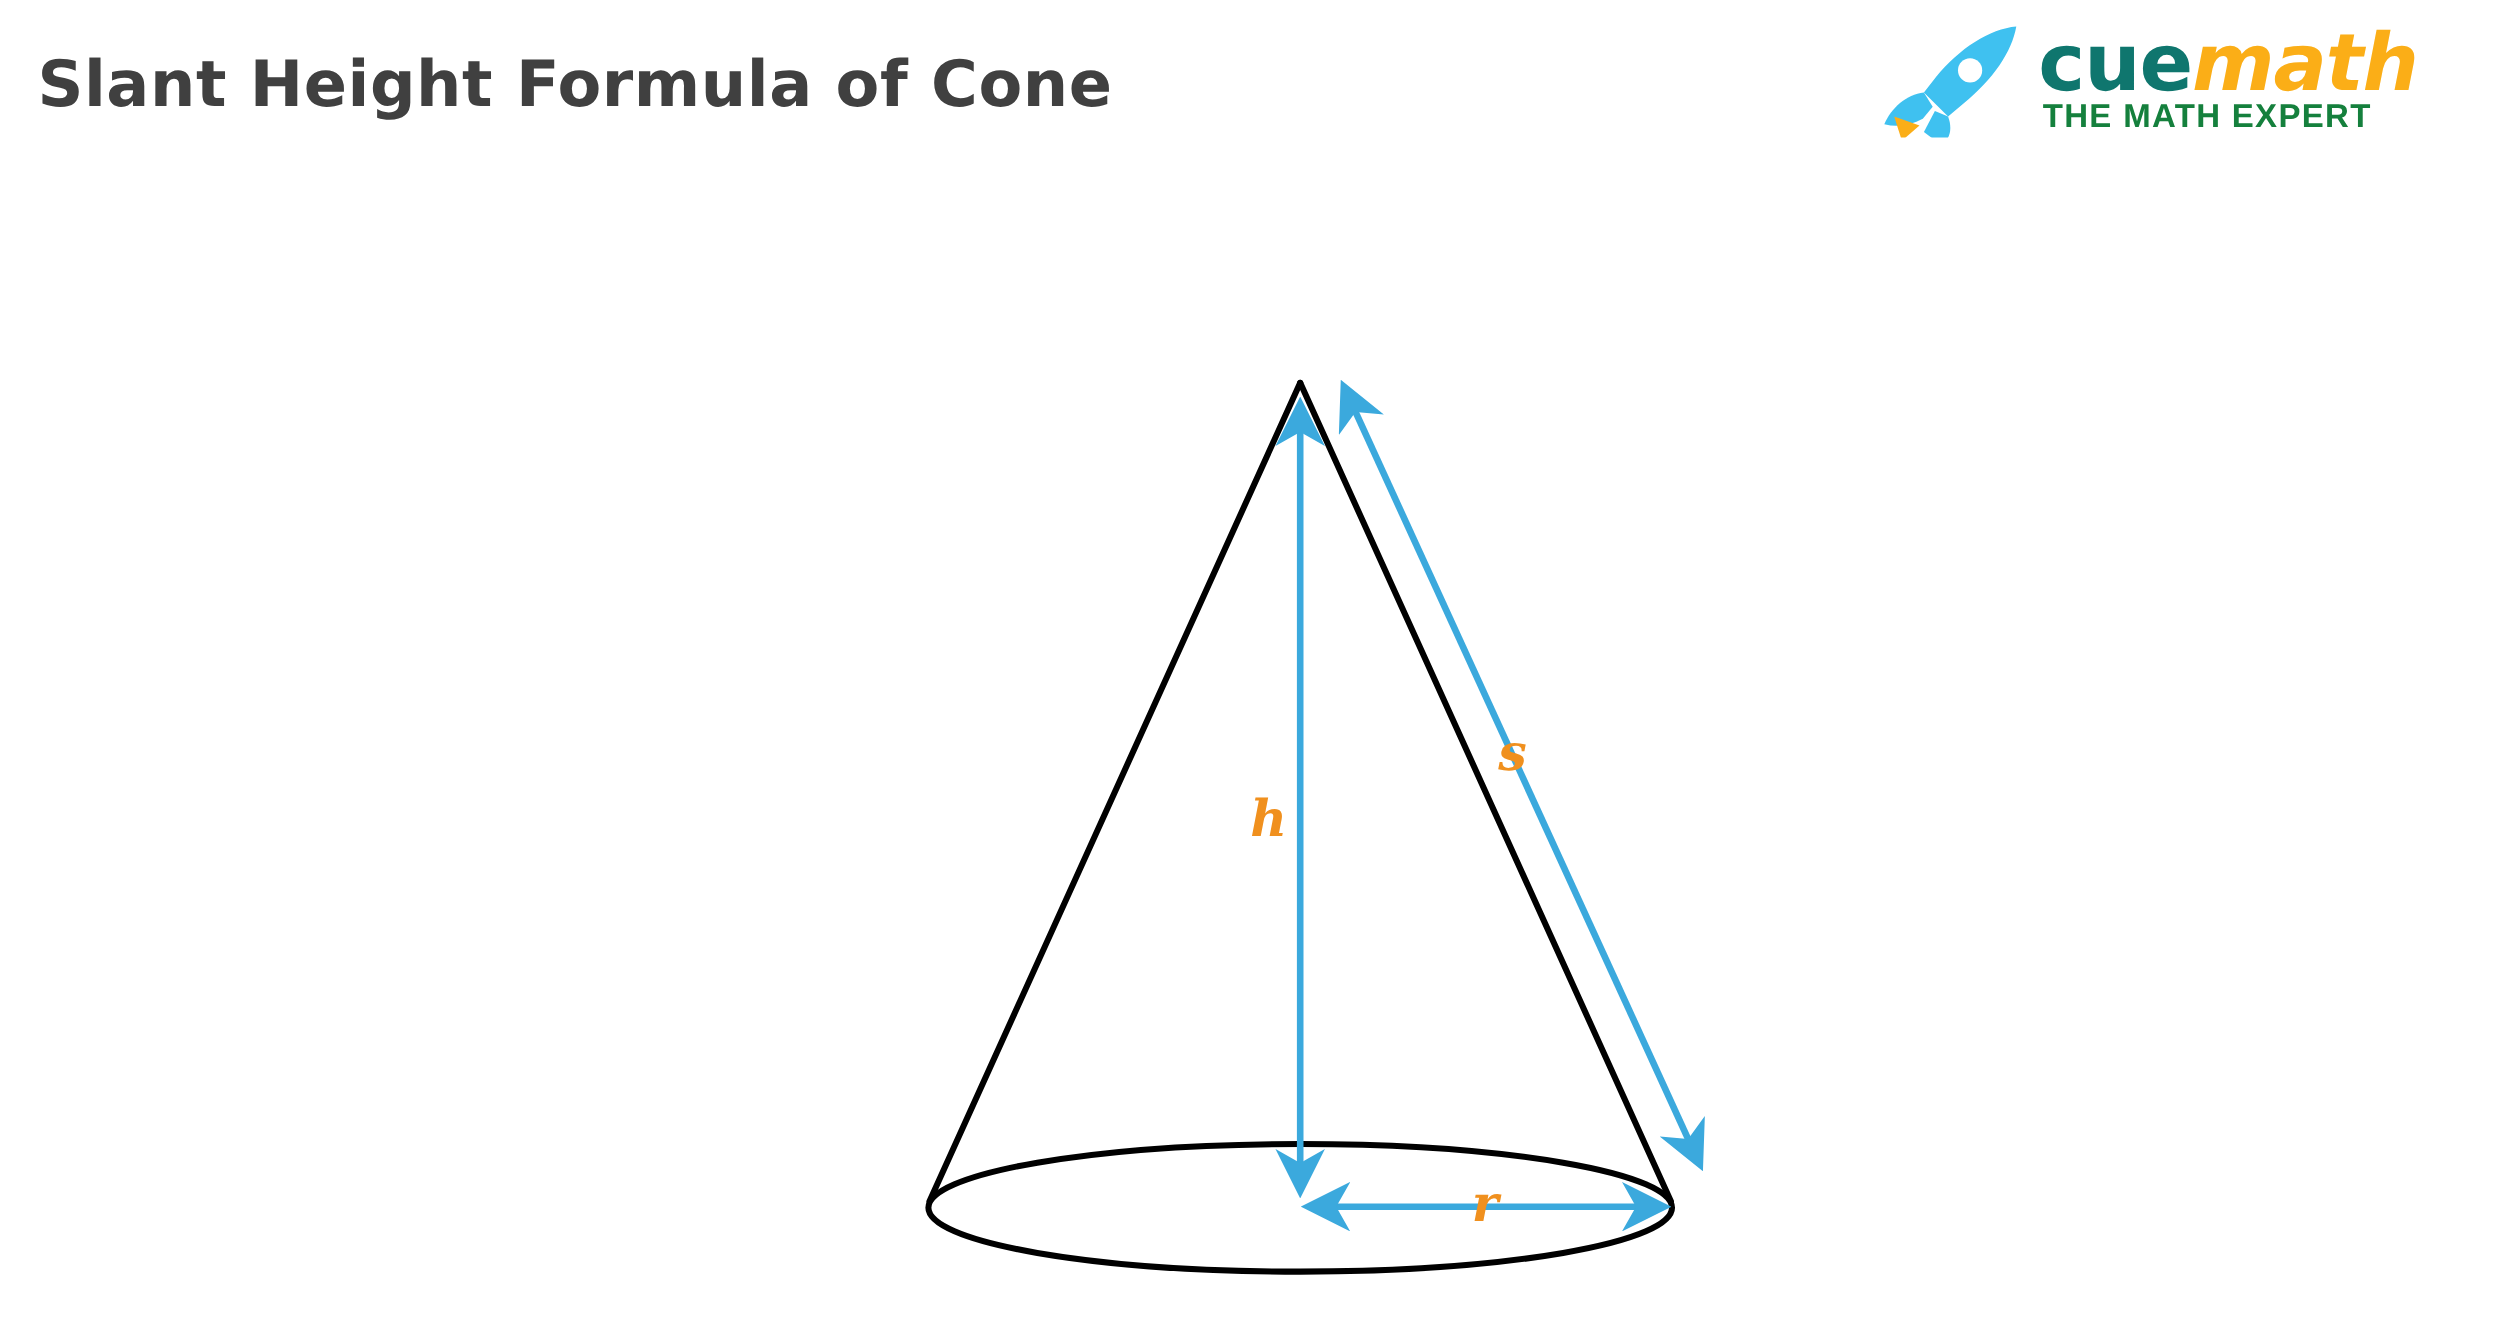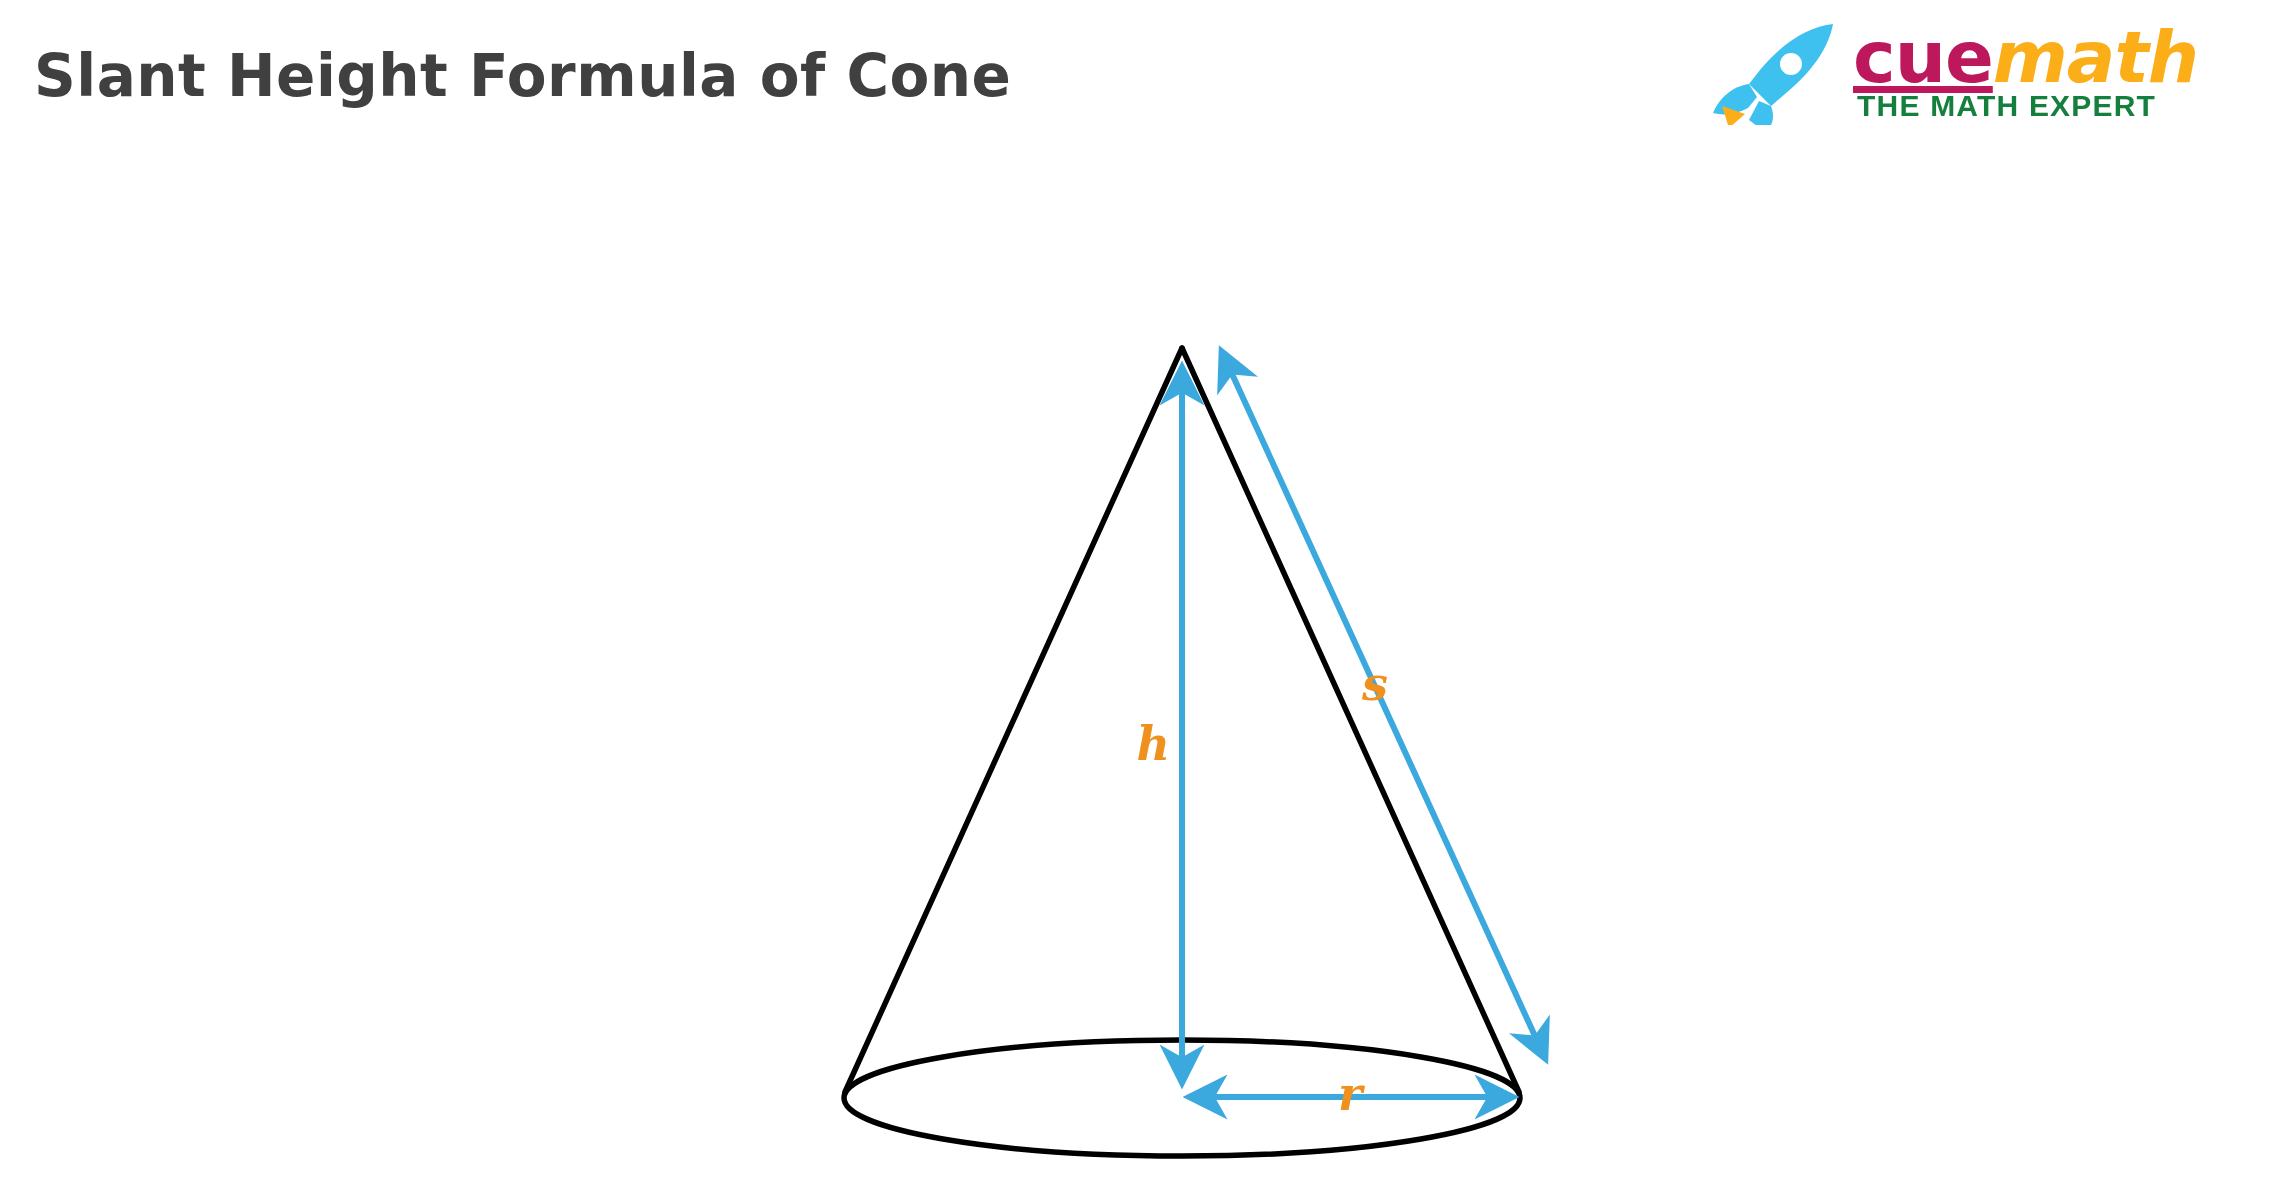--- a/index.html
+++ b/index.html
@@ -53,21 +53,21 @@
     top: 0px;
     width: 400px;
     height: 78px;
     font-family: "DejaVu Sans", "Liberation Sans", sans-serif;
     font-size: 72px;
     font-weight: bold;
     line-height: 78px;
     letter-spacing: -1px;
     white-space: nowrap;
   }
-  #logo-wordmark .cue { color: #be185d; text-decoration: underline; }
+  #logo-wordmark .cue { color: #0f766e; }
   #logo-wordmark .math { color: #FBAE17; font-style: italic; }
   #logo-tagline {
     position: absolute;
     left: 152px;
     top: 71px;
     font-family: "Liberation Sans", sans-serif;
     font-size: 30px;
     font-weight: bold;
     letter-spacing: 1.2px;
     color: #15803d;

